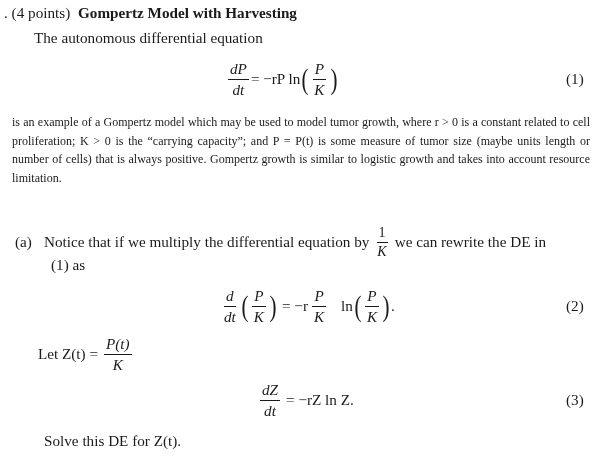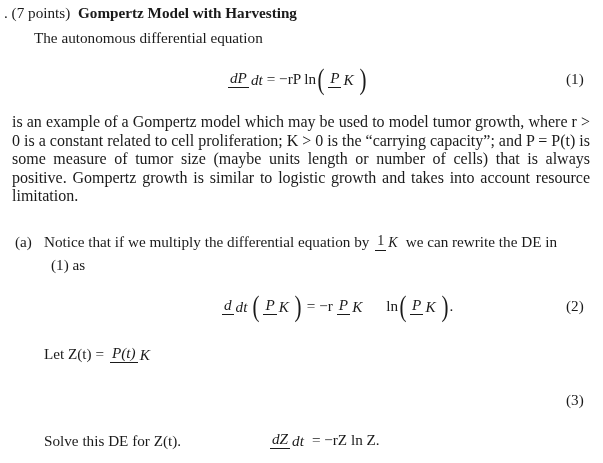--- a/index.html
+++ b/index.html
@@ -5,35 +5,35 @@
   html, body { margin: 0; padding: 0; }
   body {
     width: 603px; height: 463px; background: #ffffff; color: #1a1a1a;
     font-family: "DejaVu Serif", "Liberation Serif", serif;
     position: relative; overflow: hidden;
   }
   .abs { position: absolute; white-space: nowrap; }
   .txt { font-family: "Liberation Serif", "DejaVu Serif", serif; font-size: 15.2px; line-height: 18px; }
   .bold { font-weight: bold; }
   .it { font-style: italic; }
-  .para { position: absolute; left: 12px; width: 578px; font-family: "Liberation Serif", serif; font-size: 16px; line-height: 18.5px; text-align: justify; }
-  .frac { display: inline-flex; flex-direction: row; align-items: center; vertical-align: middle; line-height: 1; margin: 0 2px; font-family: Liberation Serif, serif; }
+  .para { position: absolute; left: 12px; width: 578px; font-family: "Liberation Serif", serif; font-size: 12px; line-height: 18.5px; text-align: justify; }
+  .frac { display: inline-flex; flex-direction: column; align-items: center; vertical-align: middle; line-height: 1; margin: 0 2px; font-family: Liberation Serif, serif; }
   .frac .num { padding: 0 2px 2px; border-bottom: 1px solid #1a1a1a; }
   .frac .den { padding: 2px 2px 0; }
   .paren { font-size: 30px; line-height: 1; vertical-align: middle; font-weight: 200; transform: scaleX(0.7); display: inline-block; }
   .eq { font-family: "Liberation Serif", serif; font-size: 15.2px; display: flex; align-items: center; }
   .eqno { font-family: "Liberation Serif", serif; font-size: 15.2px; }
   .sm { font-size: 14px; }
 </style>
 </head>
 <body>
 
 <div class="abs txt" style="left:4px; top:4px;">
   <span>.</span>
-  <span>(7 points)</span>
+  <span>(4 points)</span>
   <span class="bold" style="margin-left:4px;margin-top:7px;">Gompertz Model with Harvesting</span>
 </div>
 
 <div class="abs txt" style="left:12px; top:29px;margin-left:22px;">The autonomous differential equation</div>
 
 <div class="abs eq" style="left:226px; top:58px; height:42px;">
   <span class="frac it">
     <span class="num">dP</span>
     <span class="den">dt</span>
   </span>
@@ -69,40 +69,40 @@
   <span class="frac it">
     <span class="num">P</span>
     <span class="den">K</span>
   </span>
   <span class="paren">)</span>
   <span style="margin:0 2px 0 4px;">= −r</span>
   <span class="frac it">
     <span class="num">P</span>
     <span class="den">K</span>
   </span>
-  <span style="margin-left:20px;text-align:center;">ln</span>
+  <span style="margin-left:13px;text-align:center;">ln</span>
   <span class="paren">(</span>
   <span class="frac it">
     <span class="num">P</span>
     <span class="den">K</span>
   </span>
   <span class="paren">)</span>
   <span>.</span>
 </div>
 <div class="abs eqno" style="left:566px; top:297px;">(2)</div>
 
-<div class="abs txt" style="left:44px; top:334px; display:flex; align-items:center; height:40px;">
+<div class="abs txt" style="left:38px; top:334px; display:flex; align-items:center; height:40px;">
   <span>Let Z(t) =</span>
   <span class="frac it" style="margin:0 6px;">
     <span class="num">P(t)</span>
     <span class="den">K</span>
   </span>
 </div>
 
-<div class="abs eq" style="left:268px; top:380px; height:40px;margin-top:40px;">
+<div class="abs eq" style="left:258px; top:380px; height:40px;">
   <span class="frac it">
     <span class="num">dZ</span>
     <span class="den">dt</span>
   </span>
   <span style="margin-left:4px;">= −rZ ln Z.</span>
 </div>
 <div class="abs eqno" style="left:566px; top:391px;">(3)</div>
 
 <div class="abs txt" style="left:44px; top:432px;">Solve this DE for Z(t).</div>
 

